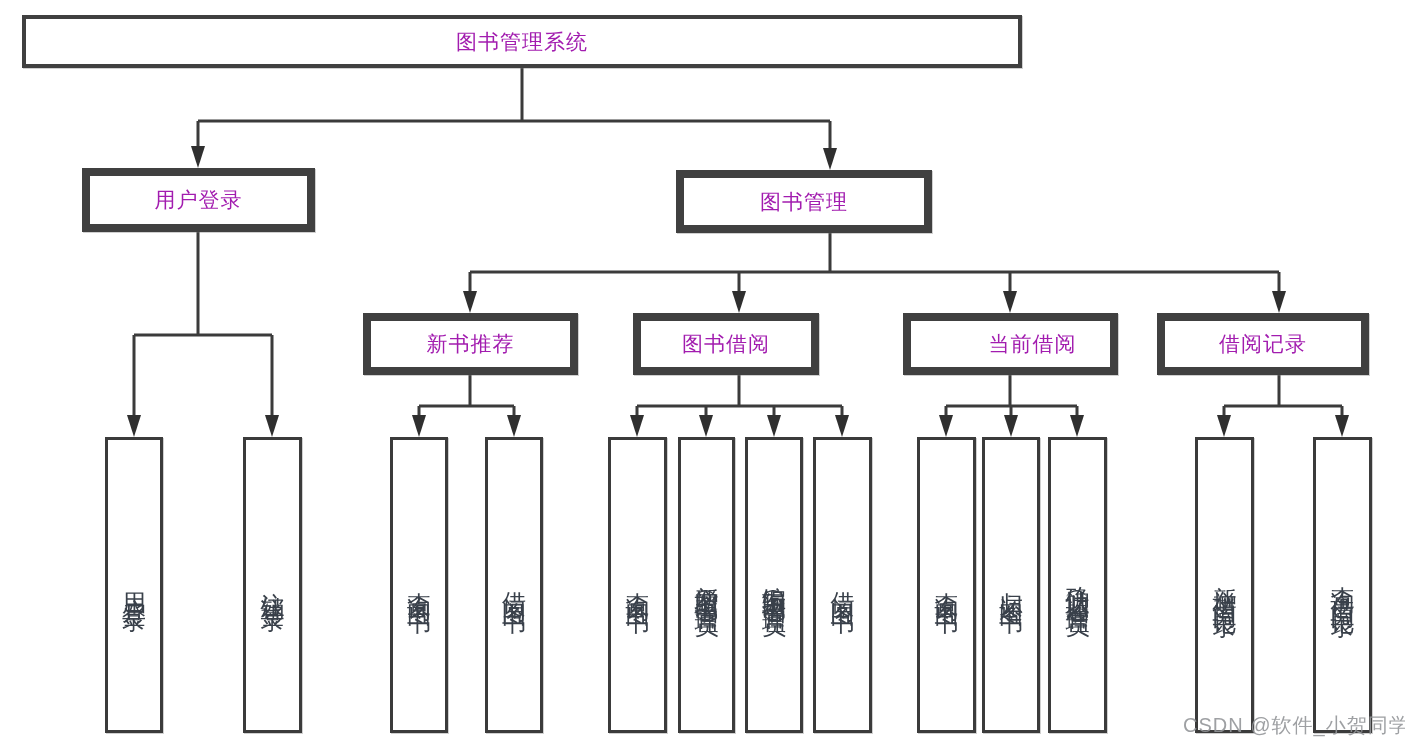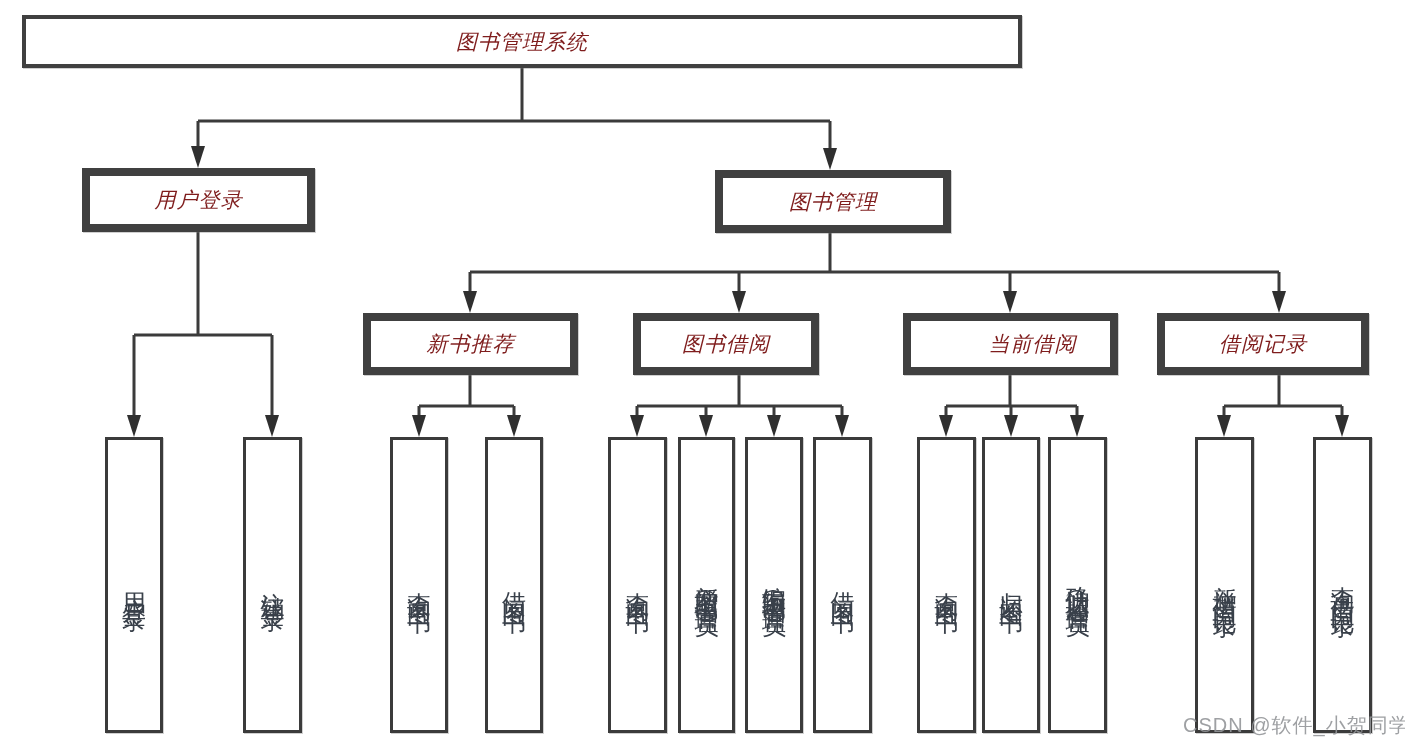--- a/index.html
+++ b/index.html
@@ -25,24 +25,23 @@
   }
   .node {
     position: absolute;
     box-sizing: border-box;
     border: 8px solid #404040;
     background: #ffffff;
     display: flex;
     align-items: center;
     justify-content: center;
     font-size: 21px;
-    color: #7f1d1d;
+    color: #a21caf;
     letter-spacing: 1px;
     box-shadow: 1px 1px 0 rgba(120,120,120,0.35);
-    font-style: italic;
   }
   .node.root {
     border-width: 4px;
     font-size: 21px;
   }
   .leaf {
     position: absolute;
     box-sizing: border-box;
     border: 3px solid #3b3b3b;
     background: #ffffff;
@@ -113,21 +112,21 @@
       <polygon points="1011,437 1004,415 1018,415"></polygon>
       <polygon points="1077,437 1070,415 1084,415"></polygon>
       <polygon points="1224,437 1217,415 1231,415"></polygon>
       <polygon points="1342,437 1335,415 1349,415"></polygon>
     </g>
   </svg>
 
   <div class="node root" style="left:22px; top:15px; width:1000px; height:53px;">图书管理系统</div>
 
   <div class="node" style="left:82px; top:168px; width:233px; height:64px;">用户登录</div>
-  <div class="node" style="left:715px; top:170px; width:236px; height:63px;">图书管理</div>
+  <div class="node" style="left:676px; top:170px; width:256px; height:63px;">图书管理</div>
 
   <div class="node" style="left:363px; top:313px; width:215px; height:62px;">新书推荐</div>
   <div class="node" style="left:633px; top:313px; width:186px; height:62px;">图书借阅</div>
   <div class="node" style="left:903px; top:313px; width:215px; height:62px;padding-left:44px;">当前借阅</div>
   <div class="node" style="left:1157px; top:313px; width:212px; height:62px;">借阅记录</div>
 
   <div class="leaf" style="left:105px; top:437px; width:58px; height:296px;">用户登录</div>
   <div class="leaf" style="left:243px; top:437px; width:59px; height:296px;">注销登录</div>
 
   <div class="leaf" style="left:390px; top:437px; width:58px; height:296px;">查询图书</div>

